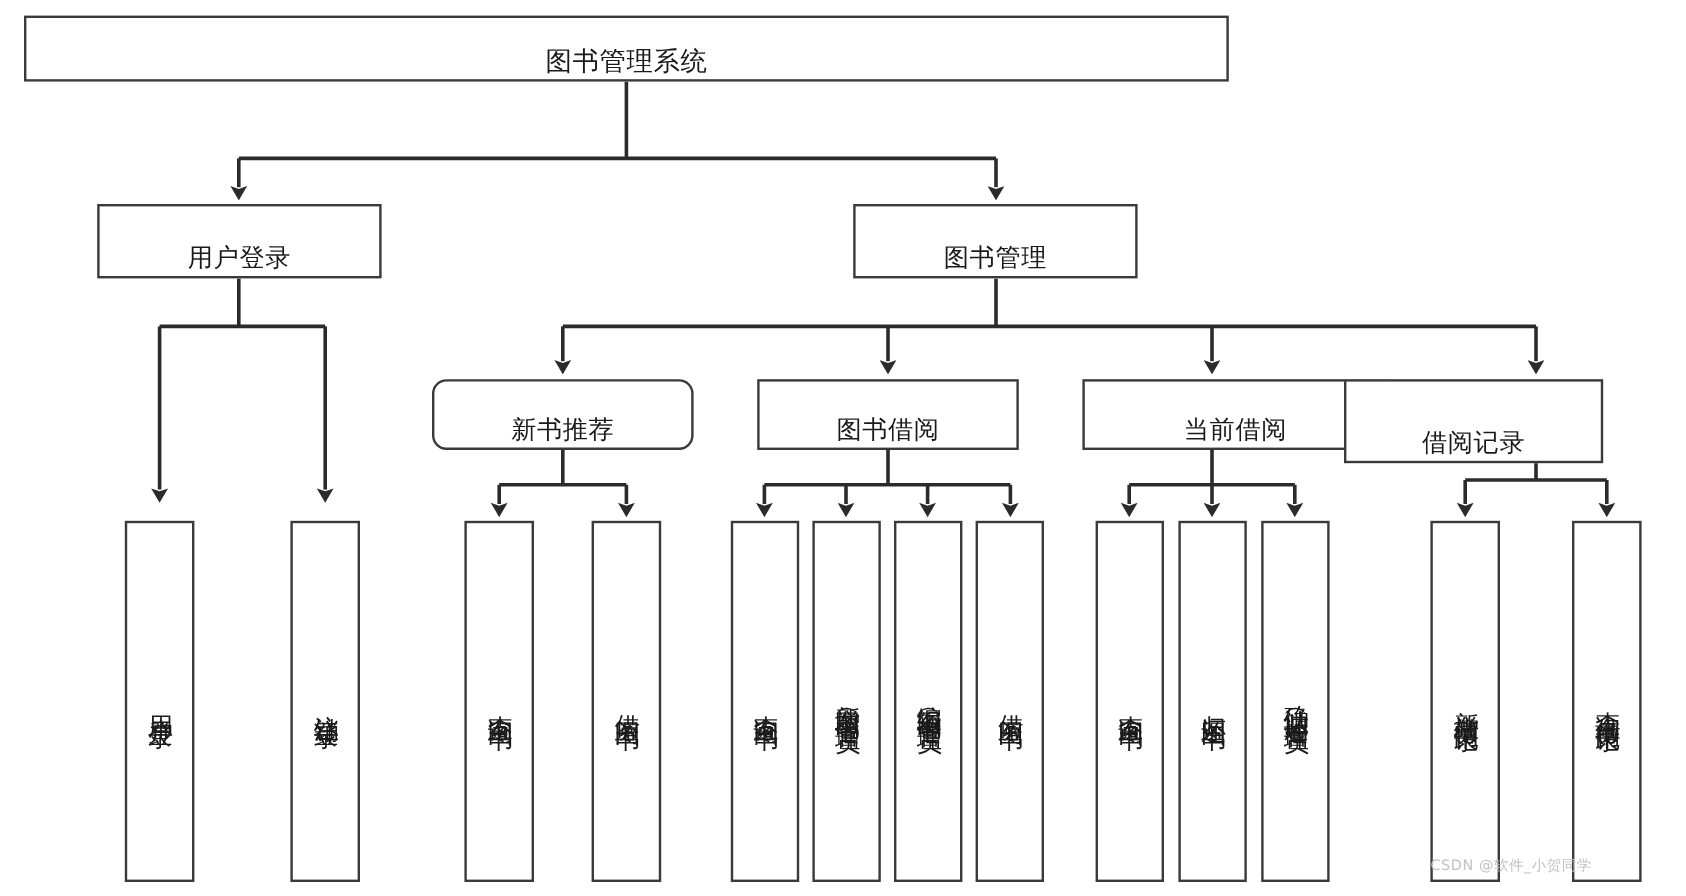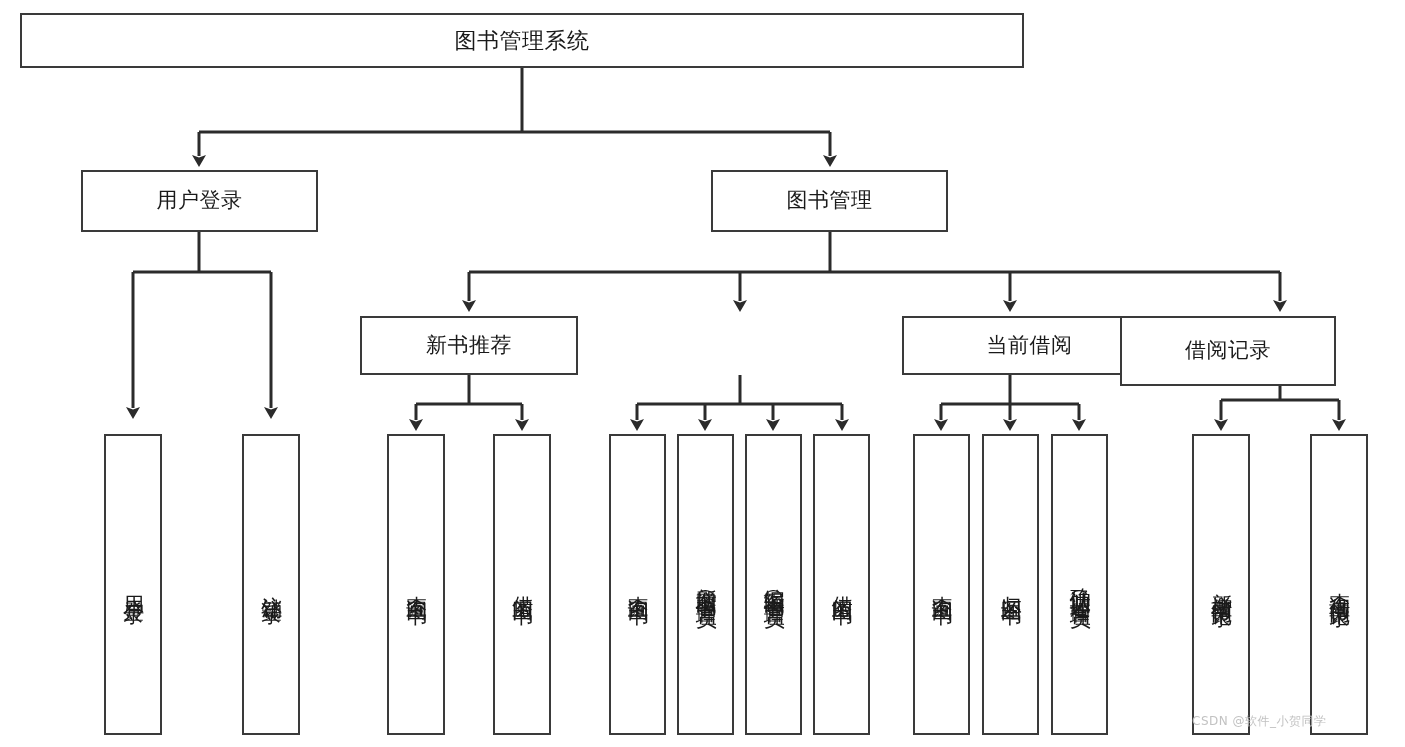--- a/index.html
+++ b/index.html
@@ -25,21 +25,21 @@
     width: 1405px;
     height: 747px;
     pointer-events: none;
   }
   .node {
     position: absolute;
     box-sizing: border-box;
     background: #ffffff;
     border: 2px solid #3a3a3a;
     display: flex;
-    align-items: center;
+    align-items: flex-end;
     justify-content: center;
     z-index: 3;
   }
   .node .label {
     color: #1a1a1a;
     font-size: 21px;
     line-height: 1.32;
     letter-spacing: 0.5px;
     white-space: pre;
     text-align: center;
@@ -126,24 +126,27 @@
   </div>
 
   <div class="node" style="left:81px; top:170px; width:237px; height:62px;">
     <span class="label">用户登录</span>
   </div>
 
   <div class="node" style="left:711px; top:170px; width:237px; height:62px;">
     <span class="label">图书管理</span>
   </div>
 
-  <div class="node" style="left:360px; top:316px; width:218px; height:59px;">
+  <div class="node" style="left:360px; top:316px; width:218px; height:59px;border-radius:12px;">
     <span class="label">新书推荐</span>
   </div>
 
+  <div class="node" style="left:631px; top:316px; width:218px; height:59px;">
+    <span class="label">图书借阅</span>
+  </div>
 
   <div class="node" style="left:902px; top:316px; width:255px; height:59px;">
     <span class="label">当前借阅</span>
   </div>
 
   <div class="node" style="left:1120px; top:316px; width:216px; height:70px;">
     <span class="label">借阅记录</span>
   </div>
 
   <div class="node vert" style="left:104px; top:434px; width:58px; height:301px;">

